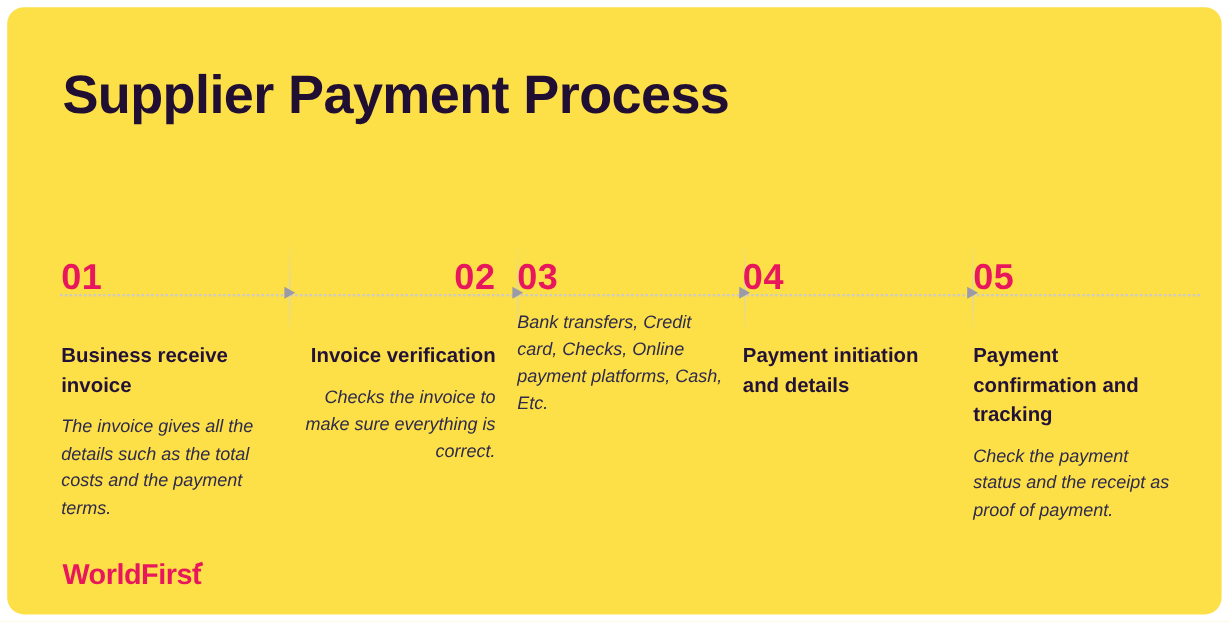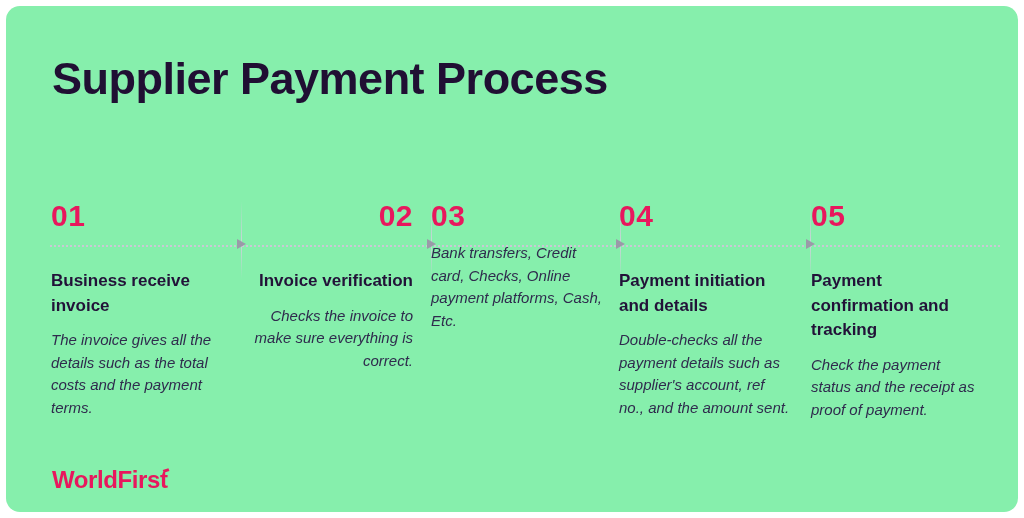--- a/index.html
+++ b/index.html
@@ -14,21 +14,21 @@
     font-family: "Liberation Sans", sans-serif;
     -webkit-font-smoothing: antialiased;
   }
 
   #infographic-card {
     position: absolute;
     left: 6px;
     top: 6px;
     width: 1012px;
     height: 506px;
-    background: #86efac;
+    background: #fde047;
     border-radius: 14px;
     box-sizing: border-box;
     overflow: hidden;
   }
 
   #page-title {
     position: absolute;
     left: 46px;
     top: 48px;
     font-size: 45px;
@@ -70,21 +70,21 @@
     top: 38px;
     width: 0;
     height: 0;
     border-top: 5px solid transparent;
     border-bottom: 5px solid transparent;
     border-left: 9px solid #9a9aa8;
   }
 
   .step-col {
     position: absolute;
-    top: 0;
+    top: 16px;
     width: 172px;
   }
 
   .step-number {
     font-size: 30px;
     font-weight: 700;
     color: #e8175d;
     line-height: 1;
     letter-spacing: 0.5px;
   }
@@ -166,21 +166,20 @@
     </div>
 
     <div class="step-col" style="left:425px;">
       <div class="step-number">03</div>
       <div class="step-body">Bank transfers, Credit card, Checks, Online payment platforms, Cash, Etc.</div>
     </div>
 
     <div class="step-col" style="left:613px;">
       <div class="step-number">04</div>
       <div class="step-heading">Payment initiation and details</div>
-      <div class="step-body">Double-checks all the payment details such as supplier's account, ref no., and the amount sent.</div>
     </div>
 
     <div class="step-col" style="left:805px;">
       <div class="step-number">05</div>
       <div class="step-heading">Payment confirmation and tracking</div>
       <div class="step-body">Check the payment status and the receipt as proof of payment.</div>
     </div>
 
   </div>
 

